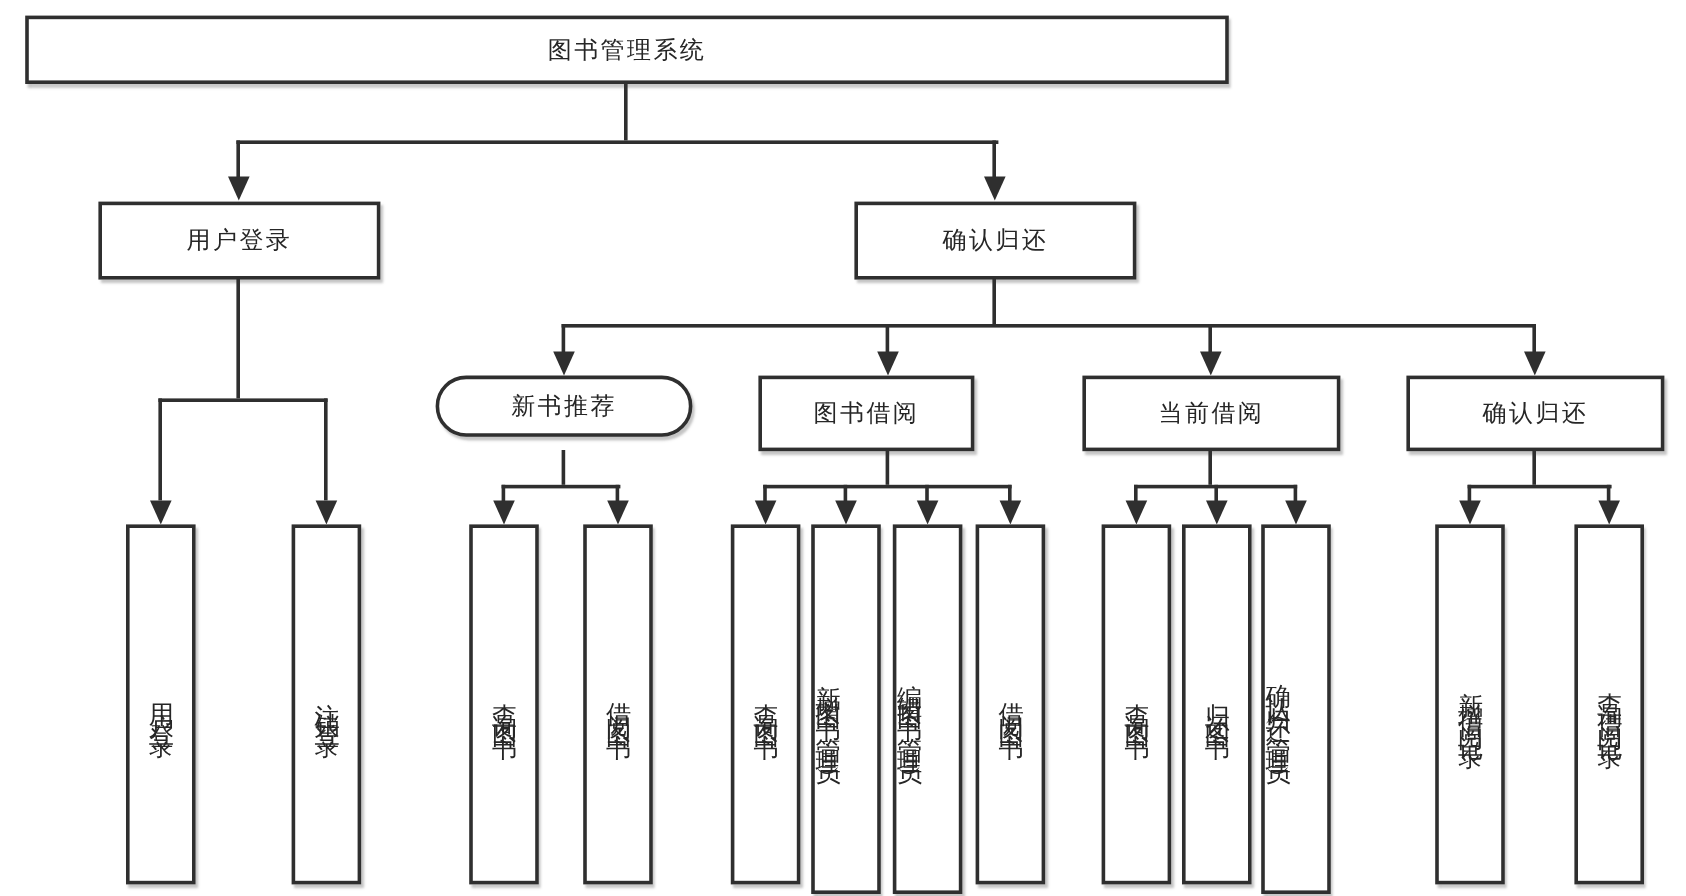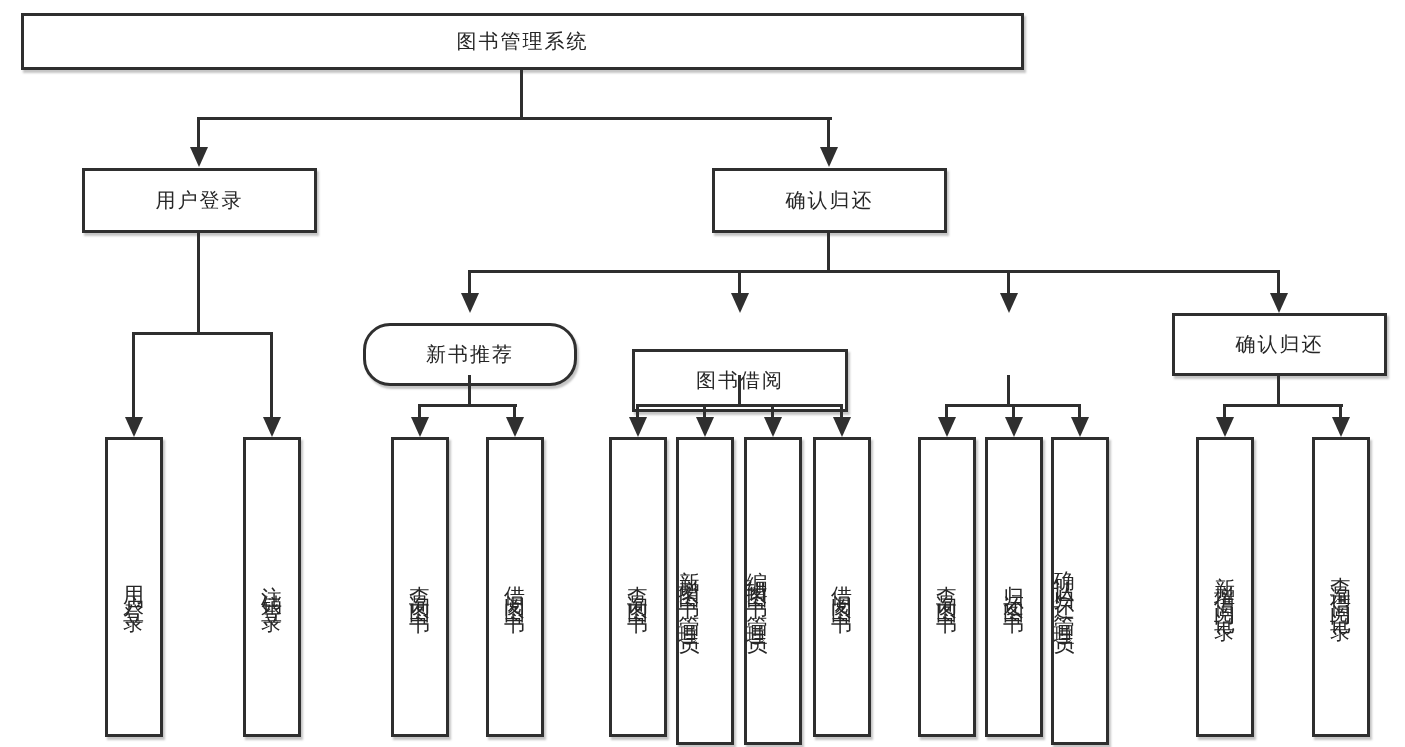--- a/index.html
+++ b/index.html
@@ -93,25 +93,28 @@
   <div class="hl" style="left:468px; top:270px; width:812px;"></div>
   <div class="vl" style="left:468px;  top:270px; height:24px;"></div>
   <div class="ar" style="left:461px;  top:293px;"></div>
   <div class="vl" style="left:738px;  top:270px; height:24px;"></div>
   <div class="ar" style="left:731px;  top:293px;"></div>
   <div class="vl" style="left:1007px; top:270px; height:24px;"></div>
   <div class="ar" style="left:1000px; top:293px;"></div>
   <div class="vl" style="left:1277px; top:270px; height:24px;"></div>
   <div class="ar" style="left:1270px; top:293px;"></div>
 
-  <div class="box" style="left:363px; top:323px; width:214px; height:63px;border-radius:27px;">
+  <div class="box" style="left:363px; top:313px; width:214px; height:51px;border-radius:27px;">
     <span class="lbl">新书推荐</span>
   </div>
-  <div class="box" style="left:632px; top:313px; width:216px; height:63px;margin-top:36px;">
+  <div class="box" style="left:632px; top:313px; width:180px; height:63px;">
     <span class="lbl">图书借阅</span>
+  </div>
+  <div class="box" style="left:902px; top:313px; width:215px; height:63px;">
+    <span class="lbl">当前借阅</span>
   </div>
   <div class="box" style="left:1172px; top:313px; width:215px; height:63px;">
     <span class="lbl">确认归还</span>
   </div>
 
   <div class="vl" style="left:468px; top:375px; height:29px;"></div>
   <div class="hl" style="left:418px; top:404px; width:99px;"></div>
   <div class="vl" style="left:418px; top:404px; height:14px;"></div>
   <div class="ar" style="left:411px; top:417px;"></div>
   <div class="vl" style="left:513px; top:404px; height:14px;"></div>

